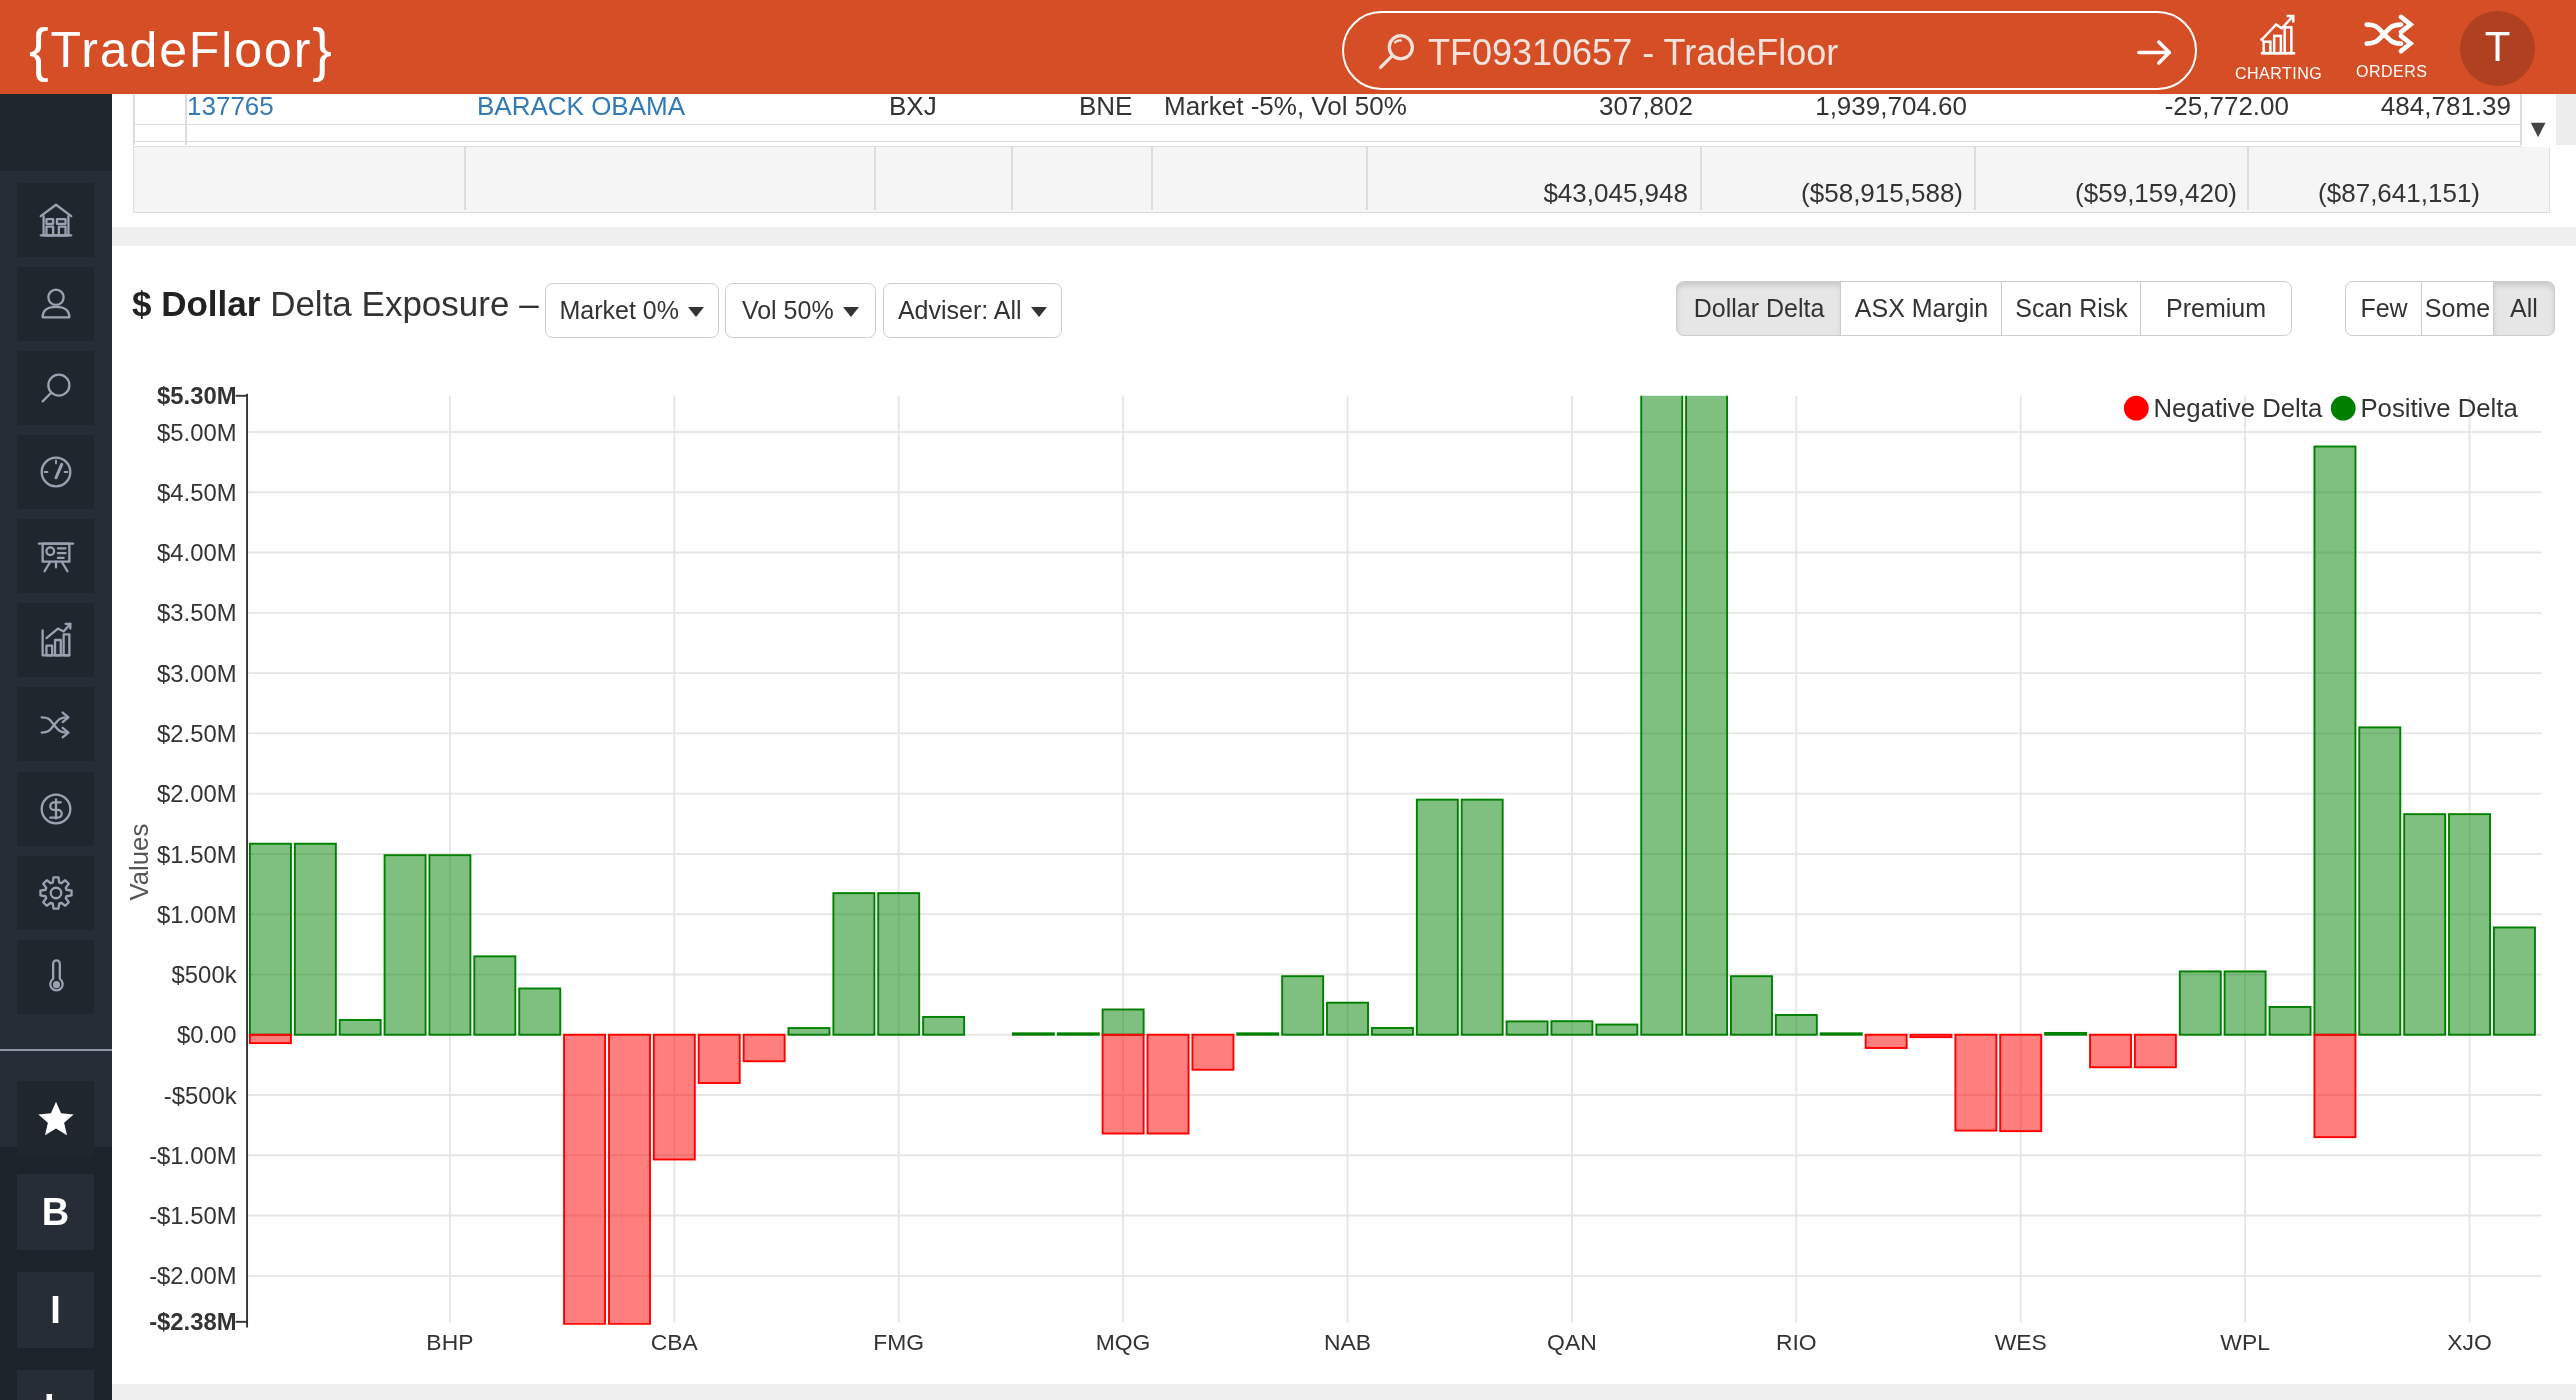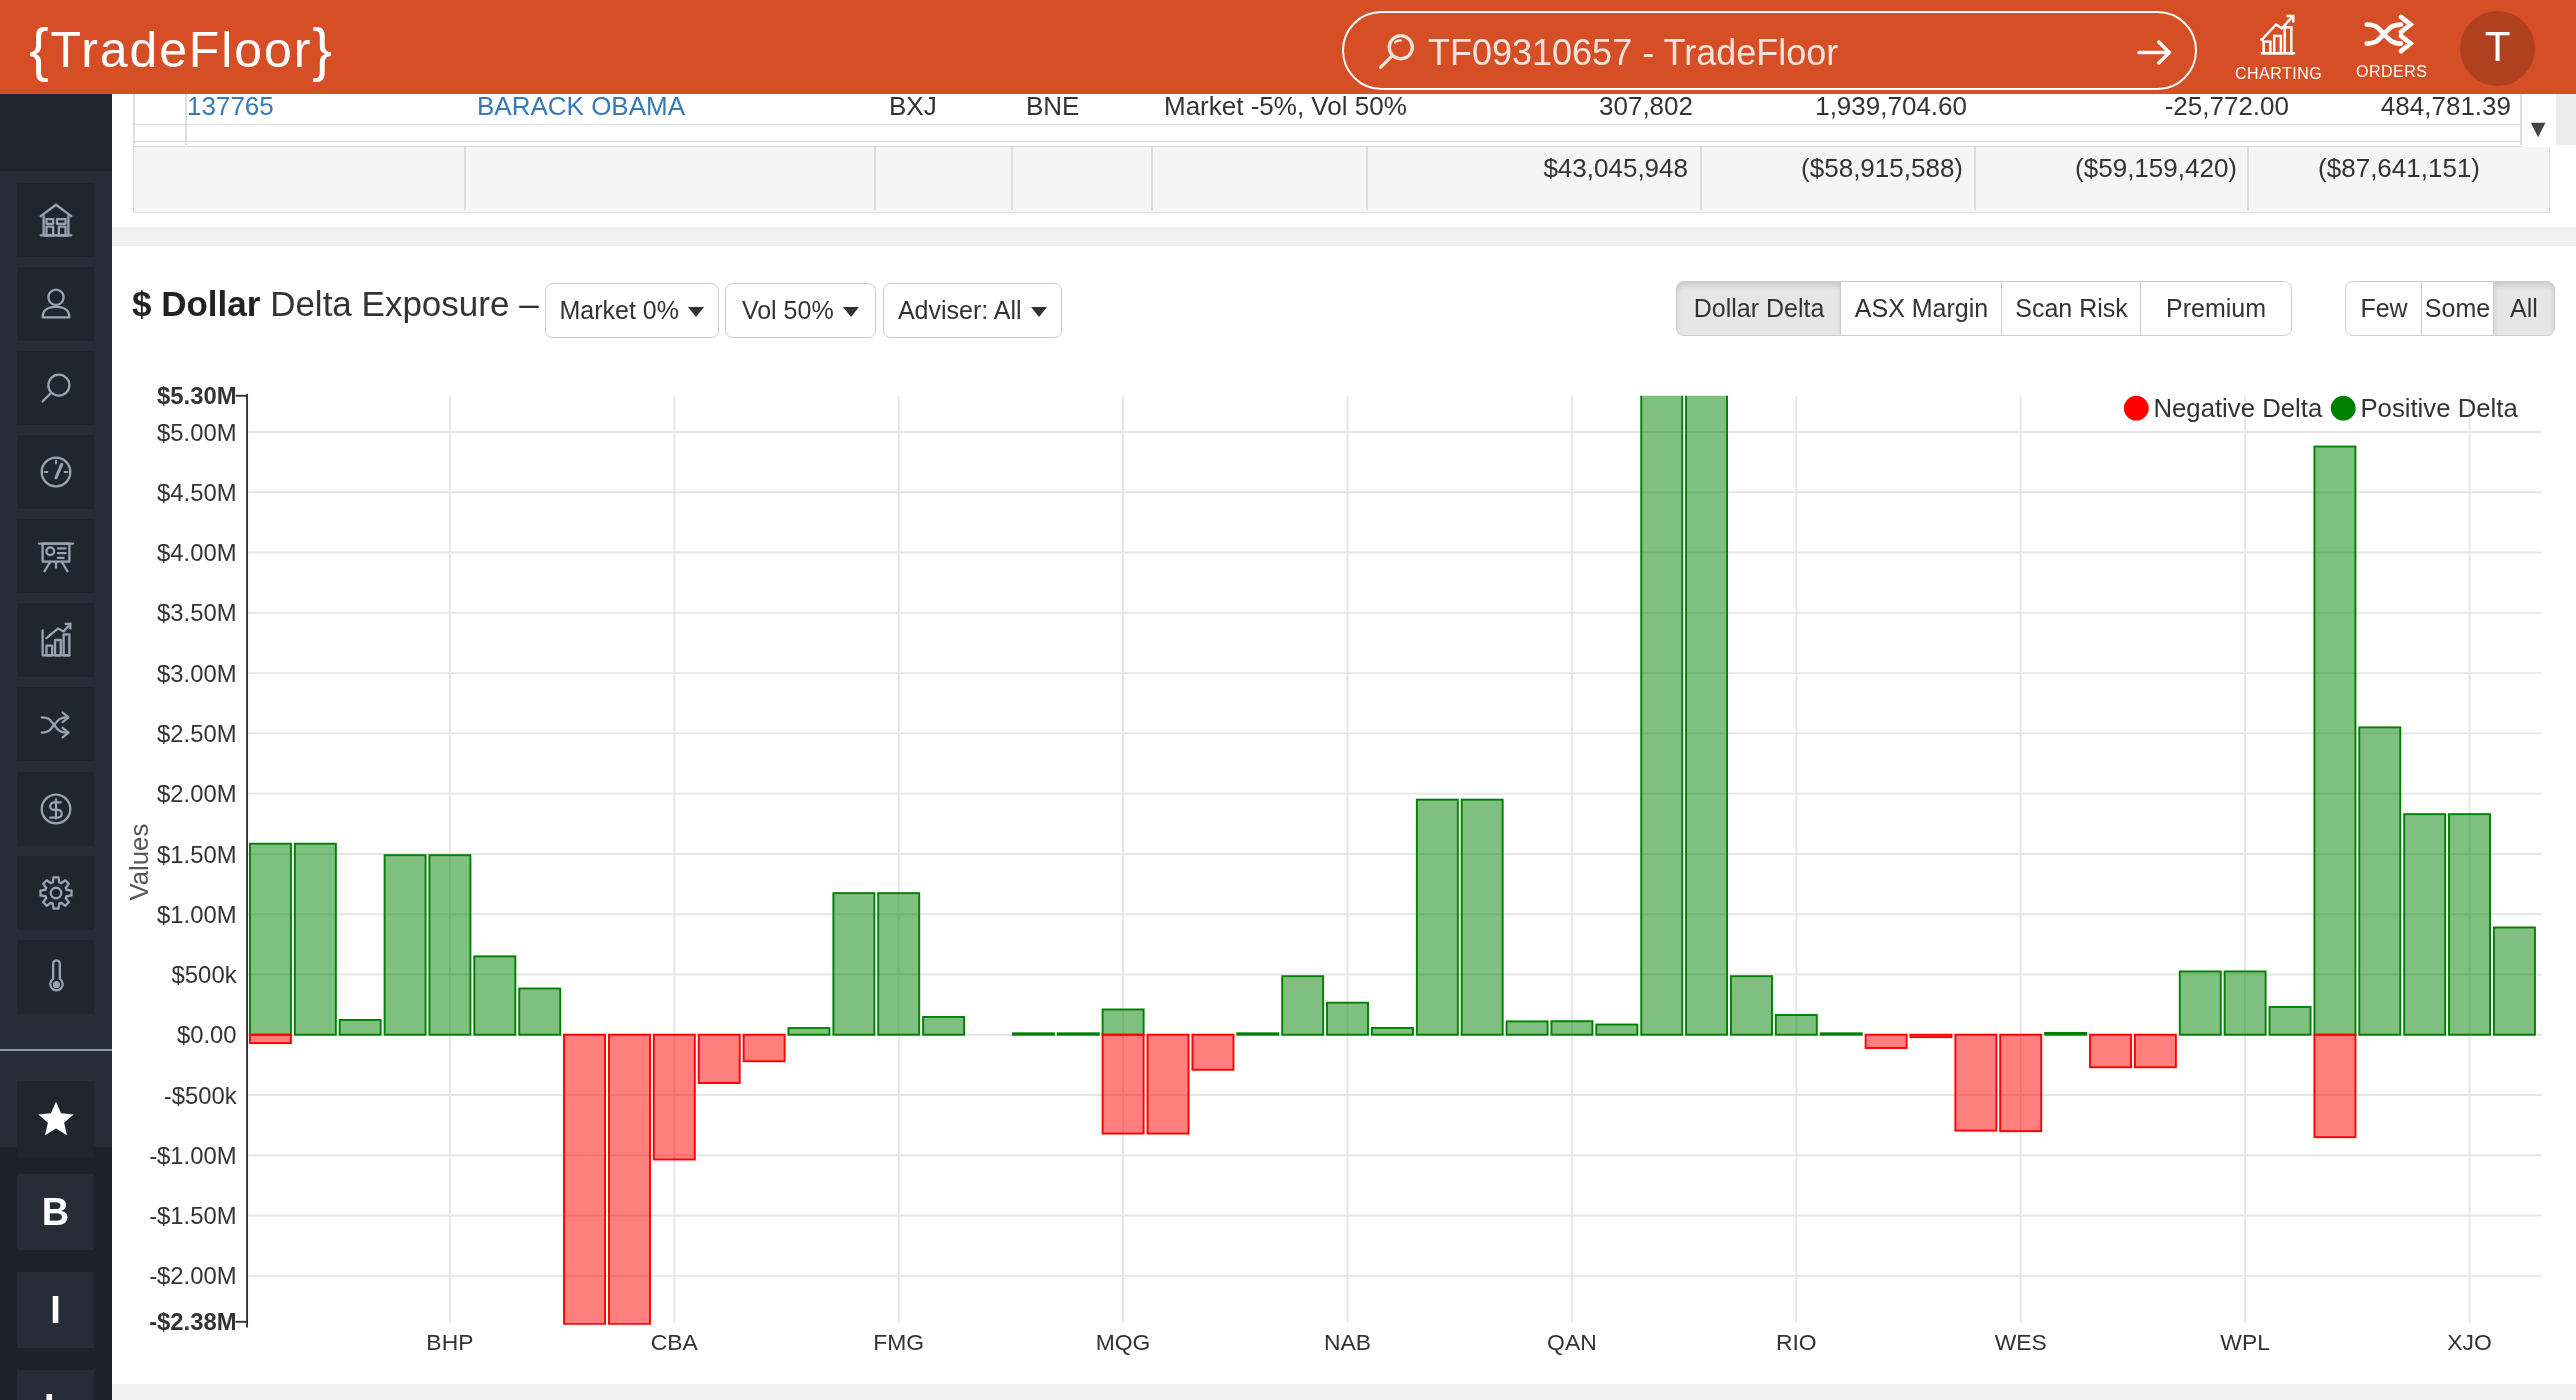--- a/index.html
+++ b/index.html
@@ -31,21 +31,21 @@
   display:flex; align-items:center; justify-content:center; }
 
 
 #tblwrap { position:absolute; left:112px; top:94px; width:2464px; height:133px; background:#fff; }
 .trow { position:absolute; left:21px; width:2417px;padding-left:34px; }
 #r1 { top:0; height:30.5px; border-bottom:1.9px solid #ddd; font-size:26px; color:#333; }
 #r1 div { position:absolute; top:-2.9px; white-space:nowrap; }
 #r2 { top:33px; height:15.3px; border-bottom:1.9px solid #ddd; }
 #totals { position:absolute; left:21px; top:52px; width:2417px; height:67px; background:#f5f5f5;
   border:1.9px solid #ddd; font-size:26px; color:#333; }
-#totals .amt { position:absolute; top:6px; white-space:nowrap; }
+#totals .amt { position:absolute; top:31px; white-space:nowrap; }
 .tdiv { position:absolute; top:0; width:1.9px; height:63px; background:#ddd; }
 .blue { color:#337ab7; }
 #sbar { position:absolute; left:2410px; top:0; width:32px; height:49px; background:#fff; }
 #sbtn { position:absolute; left:2410px; top:15.3px; width:32px; height:38px; background:#fff; color:#444;
    font-size:25px; text-align:center; line-height:38px; }
 
 #gapband { position:absolute; left:112px; top:227px; width:2464px; height:19px; background:#f0f0f0; }
 #footband { position:absolute; left:112px; top:1384px; width:2464px; height:16px; background:#f0f0f0; }
 
 
@@ -152,21 +152,21 @@
   <div class="sbox2" style="top:1080px">B</div>
   <div class="sbox2" style="top:1178px">I</div>
   <div class="sbox2" style="top:1276px">L</div>
 </div>
 
 <div id="tblwrap">
   <div class="trow" id="r1">
     <div style="left:54px" class="blue">137765</div>
     <div style="left:344px" class="blue">BARACK OBAMA</div>
     <div style="left:756px">BXJ</div>
-    <div style="left:893px">BNE</div>
+    <div style="left:946px">BNE</div>
     <div style="left:1031px">Market -5%, Vol 50%</div>
     <div style="left:1335px;width:225px;text-align:right">307,802</div>
     <div style="left:1621px;width:213px;text-align:right">1,939,704.60</div>
     <div style="left:1907px;width:249px;text-align:right">-25,772.00</div>
     <div style="left:2155px;width:223px;text-align:right">484,781.39</div>
   </div>
   <div class="trow" id="r2"></div>
   <div style="position:absolute;left:21px;top:0;width:1.9px;height:51px;background:#ddd"></div>
   <div style="position:absolute;left:73px;top:0;width:1.9px;height:51px;background:#ddd"></div>
   <div style="position:absolute;left:2408px;top:0;width:1.9px;height:51px;background:#ddd"></div>

